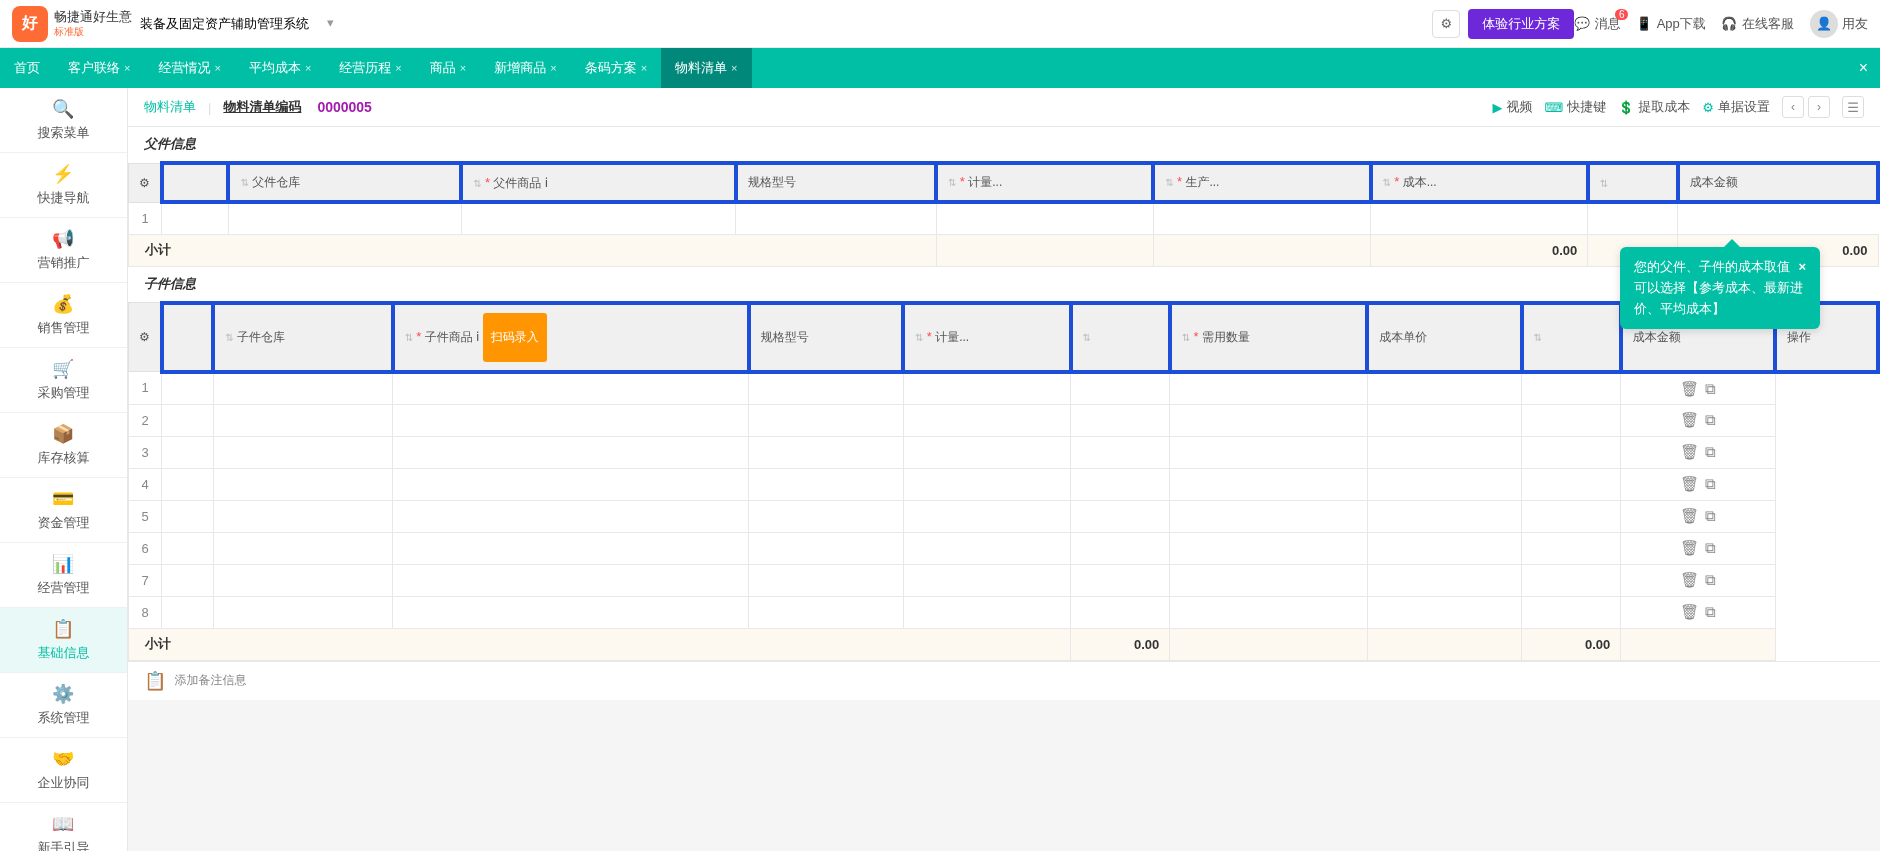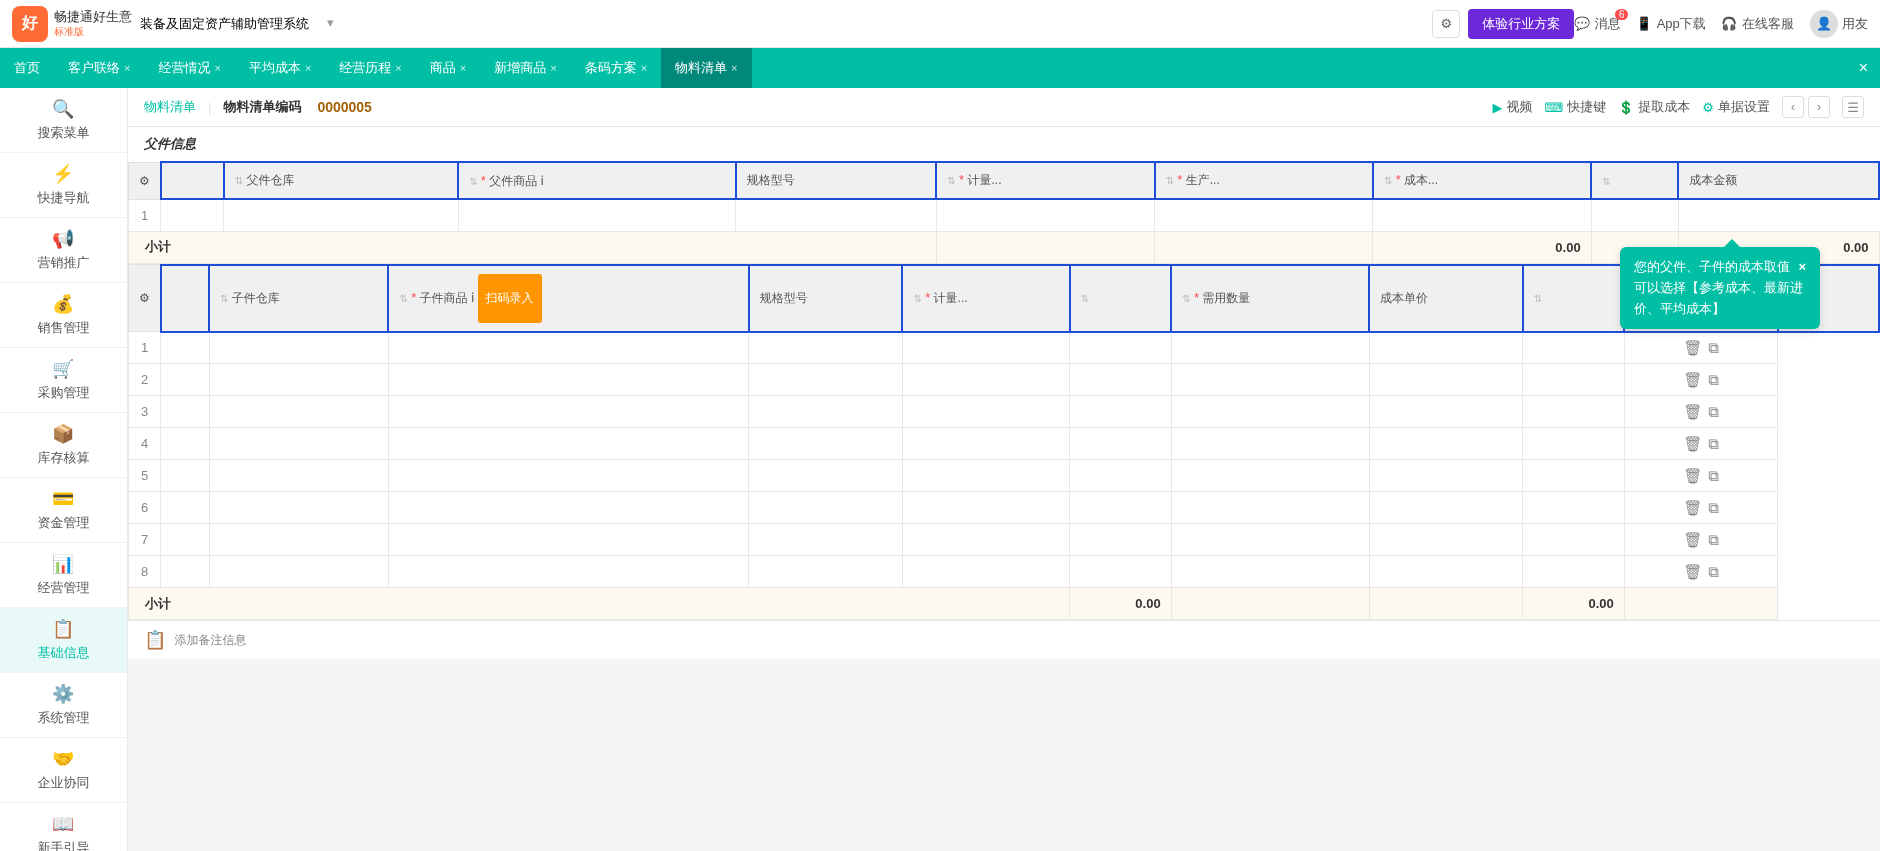--- a/index.html
+++ b/index.html
@@ -35,41 +35,41 @@
     .sidebar-item { display: flex; flex-direction: column; align-items: center; padding: 10px 0; cursor: pointer; color: #555; font-size: 12px; gap: 4px; border-bottom: 1px solid #f0f0f0; }
     .sidebar-item.active { background: #e8f9f7; color: #00bfa5; }
     .sidebar-icon { font-size: 18px; }
 
     
     .content { flex: 1; display: flex; flex-direction: column; overflow: hidden; }
 
     
     .page-header { background: #fff; border-bottom: 1px solid #e8e8e8; padding: 8px 16px; display: flex; align-items: center; gap: 12px; flex-shrink: 0; }
     .page-header-tab { color: #00bfa5; font-size: 13px; cursor: pointer; }
-    .page-header-tab.active { color: #333; font-weight: bold; }
+    .page-header-tab.active { color: #333; font-weight: bold; text-decoration: underline; }
     .page-header-divider { color: #ddd; }
     .header-actions { margin-left: auto; display: flex; align-items: center; gap: 12px; color: #555; font-size: 12px; }
     .header-action-btn { display: flex; align-items: center; gap: 4px; cursor: pointer; color: #555; }
     .header-action-btn .icon { color: #00bfa5; }
     .nav-arrows { display: flex; gap: 4px; }
     .nav-arrow { width: 22px; height: 22px; border: 1px solid #ddd; border-radius: 3px; display: flex; align-items: center; justify-content: center; cursor: pointer; color: #888; font-size: 12px; }
     .grid-btn { width: 22px; height: 22px; border: 1px solid #ddd; border-radius: 3px; display: flex; align-items: center; justify-content: center; cursor: pointer; color: #888; }
 
     
     .tooltip-popup { position: absolute; right: 60px; top: 120px; background: #00bfa5; color: #fff; border-radius: 6px; padding: 10px 14px; width: 200px; font-size: 12px; line-height: 1.6; z-index: 100; box-shadow: 0 2px 8px rgba(0,0,0,0.15); }
     .tooltip-popup::before { content: ''; position: absolute; top: -8px; right: 80px; border-left: 8px solid transparent; border-right: 8px solid transparent; border-bottom: 8px solid #00bfa5; }
     .tooltip-close { float: right; cursor: pointer; font-weight: bold; margin-left: 6px; }
 
     
     .section { background: #fff; margin: 0; }
     .section-title { padding: 8px 16px; font-weight: bold; font-size: 13px; color: #333; background: #fff; font-style: italic; }
     .table-wrapper { overflow-x: auto; }
     table { width: 100%; border-collapse: collapse; }
     thead tr { background: #f0f0f0; }
-    th { padding: 8px 10px; text-align: left; color: #555; font-weight: normal; border: 2px solid #1d4ed8; font-size: 12px; white-space: nowrap; position: relative; }
+    th { padding: 8px 10px; text-align: left; color: #555; font-weight: normal; border: 4px solid #1d4ed8; font-size: 12px; white-space: nowrap; position: relative; }
     th .required { color: #ff4d4f; }
     th .sort-icon { color: #bbb; font-size: 10px; }
     td { padding: 6px 10px; border: 1px solid #e8e8e8; color: #333; height: 32px; }
     .row-num { color: #888; text-align: center; width: 30px; }
     .subtotal-row td { background: #fef9f0; font-weight: bold; color: #333; }
     .subtotal-label { padding-left: 16px; color: #888; }
     .subtotal-value { text-align: right; }
     .action-icons { display: flex; gap: 6px; justify-content: center; }
     .action-icon { cursor: pointer; color: #888; font-size: 15px; }
     .scan-btn { background: #ff9500; color: #fff; border: none; border-radius: 3px; padding: 16px 8px; font-size: 12px; cursor: pointer; }
@@ -211,21 +211,21 @@
       <span>新手引导</span>
     </div>
   </div>
 
   <div class="content">
 
     <div class="page-header">
       <span class="page-header-tab">物料清单</span>
       <span class="page-header-divider">|</span>
       <span class="page-header-tab active">物料清单编码</span>
-      <span style="color:#a16207;font-weight:bold;font-size:14px;margin-left:4px;">0000005</span>
+      <span style="color:#a21caf;font-weight:bold;font-size:14px;margin-left:4px;">0000005</span>
       <div class="header-actions">
         <div class="header-action-btn">
           <span class="icon">▶</span>
           <span>视频</span>
         </div>
         <div class="header-action-btn">
           <span class="icon">⌨</span>
           <span>快捷键</span>
         </div>
         <div class="header-action-btn">
@@ -300,20 +300,21 @@
                 <td class="subtotal-value">0.00</td>
                 <td></td>
                 <td class="subtotal-value">0.00</td>
               </tr>
             </tbody>
           </table>
         </div>
       </div>
 
       <div class="section">
+        <div class="section-title">子件信息</div>
         <div class="table-wrapper">
           <table>
             <thead>
               <tr>
                 <th class="th-gear">⚙</th>
                 <th></th>
                 <th>
                   <span class="sort-icon">⇅</span> 子件仓库
                 </th>
                 <th>

